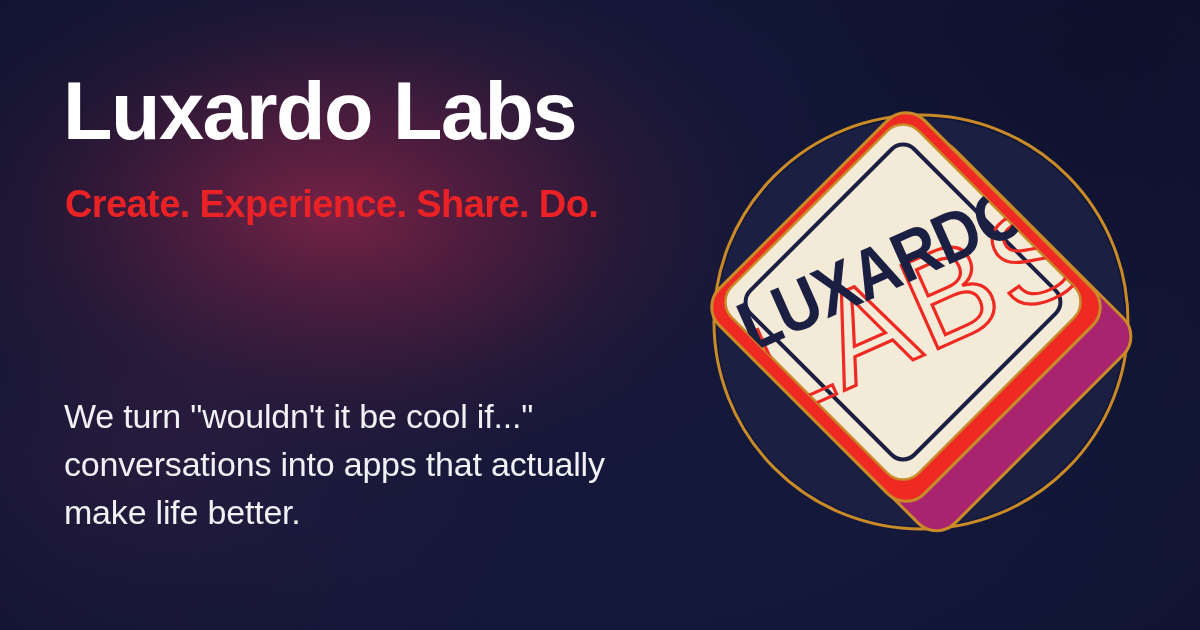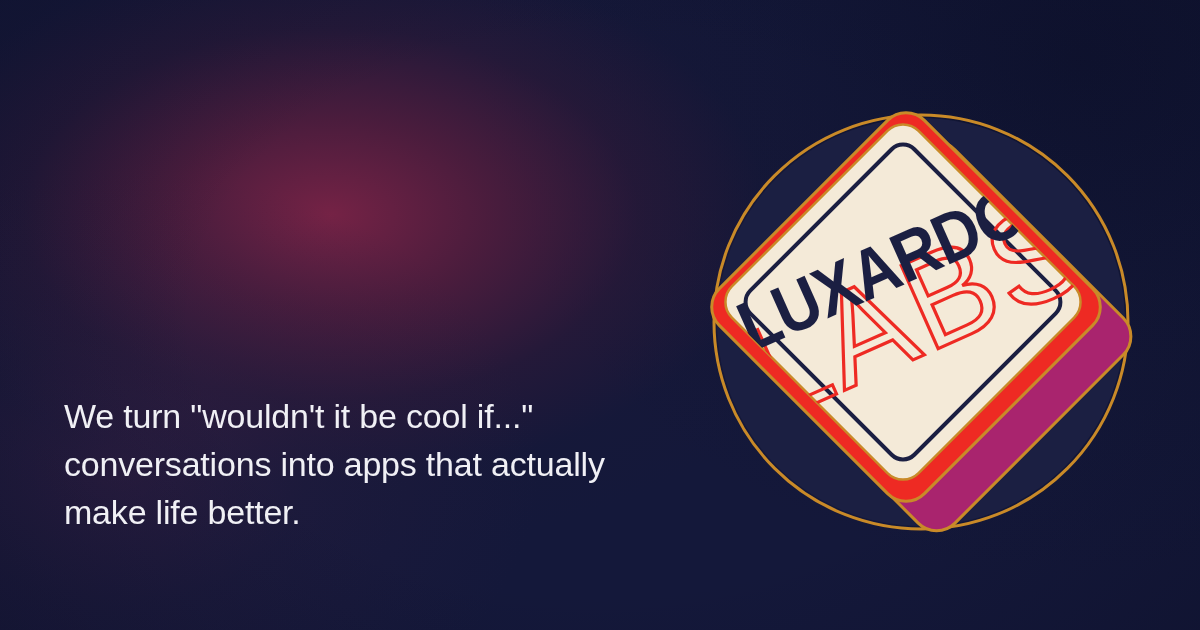--- a/index.html
+++ b/index.html
@@ -119,21 +119,23 @@
 
 <div id="canvas">
 
   <div class="bg-base"></div>
   <div class="bg-topright"></div>
   <div class="bg-glow-main"></div>
   <div class="bg-glow-lower"></div>
   <div class="bg-vignette"></div>
 
   <div class="content">
+    <h1 class="headline">Luxardo Labs</h1>
 
+    <p class="tagline">Create. Experience. Share. Do.</p>
 
 
     <p class="para para-2">We turn "wouldn't it be cool if..." conversations into apps that actually make life better.</p>
   </div>
 
   <div class="badge">
     <svg viewBox="0 0 480 480" xmlns="http://www.w3.org/2000/svg">
       <defs>
         <clipPath id="cream-clip">
           <rect x="88" y="88" width="264" height="264" rx="22" ry="22" transform="rotate(45 220 220)"></rect>

